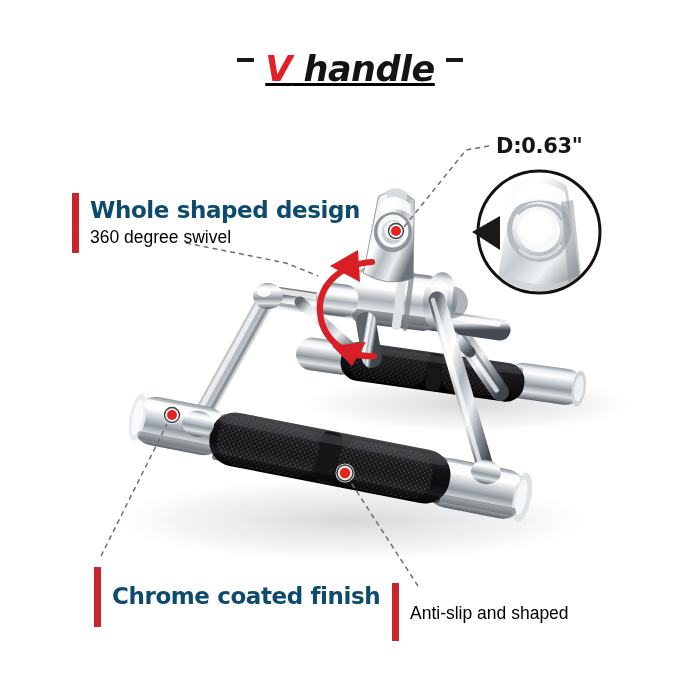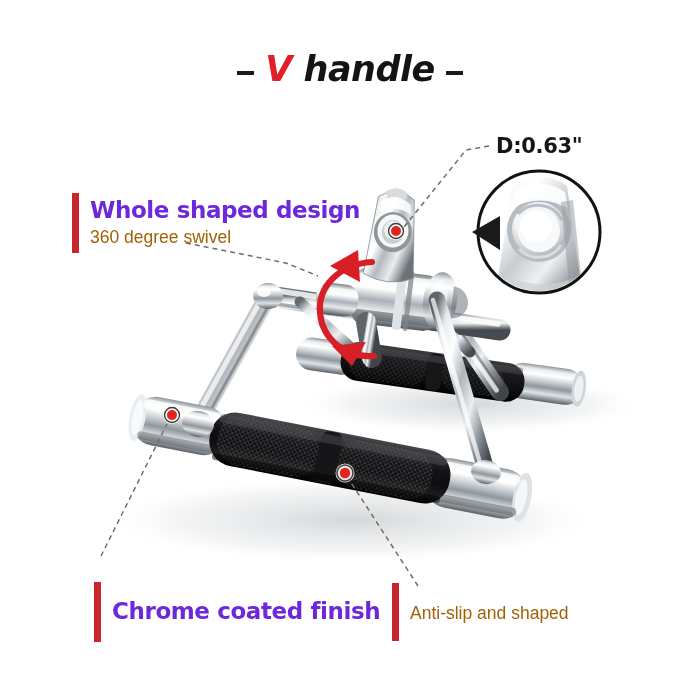--- a/index.html
+++ b/index.html
@@ -8,21 +8,21 @@
     background:#ffffff;
     font-family:"Liberation Sans", sans-serif;
     overflow:hidden;
     position:relative;
   }
   #stage{position:absolute;inset:0;width:700px;height:700px;}
 
   
   .title-wrap{
     position:absolute;left:0;top:52px;width:700px;
-    display:flex;align-items:center;justify-content:center;gap:11px;
+    display:flex;align-items:flex-start;justify-content:center;gap:11px;text-decoration:underline;
   }
   .title-dash{
     width:17px;height:4px;background:#1a1a1a;display:block;flex:none;
     margin-top:6px;
   }
   .title-text{
     font-family:"DejaVu Sans", sans-serif;
     font-size:35px;font-weight:bold;font-style:italic;
     letter-spacing:-0.5px;line-height:1;white-space:nowrap;
   }
@@ -32,37 +32,37 @@
   
   .callout{position:absolute;display:flex;align-items:stretch;}
   .cal-bar{
     width:7px;background:#c9252c;flex:none;border-radius:0;
   }
   .cal-bar.right{order:2;margin-left:9px;}
   .cal-body{padding-left:11px;display:flex;flex-direction:column;justify-content:center;}
   .cal-body.tight{padding-left:0;padding-right:0;}
   .cal-title{
     font-family:"DejaVu Sans", sans-serif;
-    font-size:23px;font-weight:bold;color:#6d28d9;
+    font-size:23px;font-weight:bold;color:#0c4a6e;
     line-height:1.12;letter-spacing:-0.4px;white-space:nowrap;
   }
   .cal-sub{
     font-family:"Liberation Sans", sans-serif;
-    font-size:17.5px;font-weight:normal;color:#a16207;
+    font-size:17.5px;font-weight:normal;color:#000000;
     line-height:1.2;margin-top:3px;white-space:nowrap;
   }
   .cal-dim{
     font-family:"DejaVu Sans", sans-serif;
     font-size:21px;font-weight:bold;color:#161616;
     line-height:1;white-space:nowrap;letter-spacing:-0.3px;
   }
 
   
   #callout-whole{left:72px;top:193px;height:60px;}
-  #callout-chrome{left:74px;top:582px;height:60px;padding-left:20px;}
+  #callout-chrome{left:74px;top:567px;height:60px;padding-left:20px;}
   #callout-knurl{left:392px;top:583px;height:58px;}
   #callout-dim{left:496px;top:133px;height:26px;align-items:center;}
 
   
   #art{position:absolute;left:0;top:0;width:700px;height:700px;}
 </style>
 </head>
 <body>
 
 <div id="stage">

